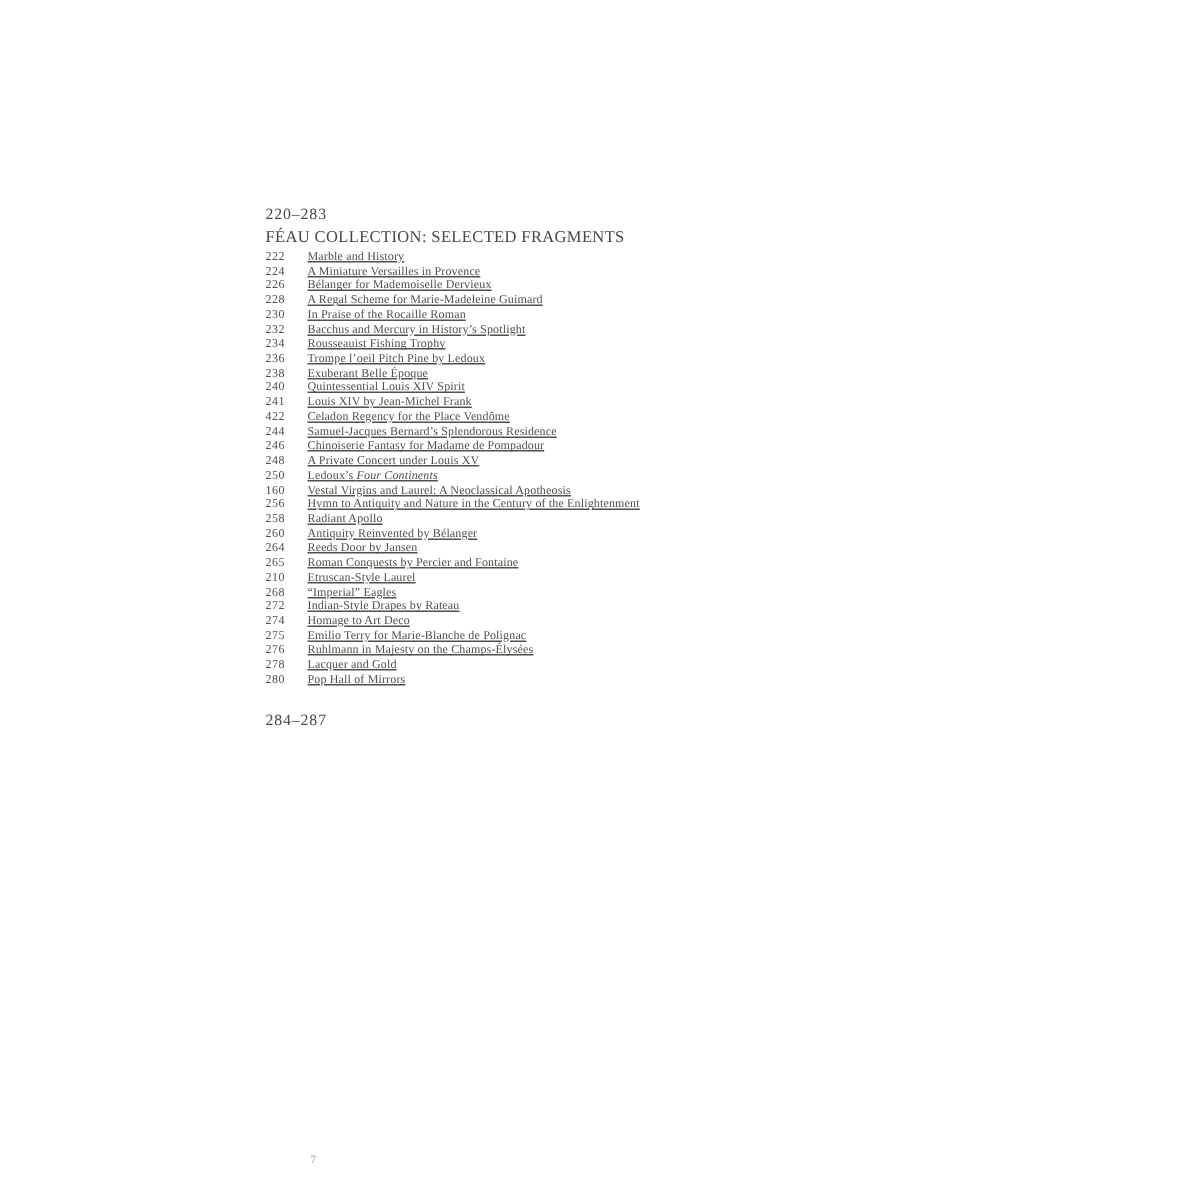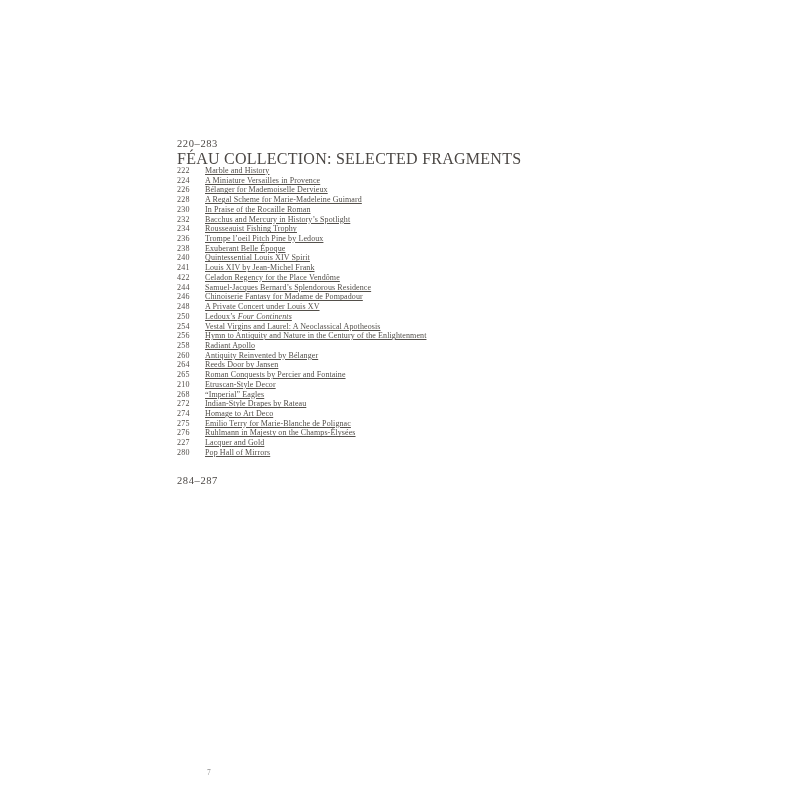--- a/index.html
+++ b/index.html
@@ -20,21 +20,21 @@
     position: absolute;
     left: 177px;
     color: #4b4744;
   }
   .section-header .range {
     font-size: 10.5px;
     line-height: 15px;
     letter-spacing: 0.6px;
   }
   .section-header .section-title {
-    font-size: 16px;
+    font-size: 11px;
     line-height: 15px;
     letter-spacing: 0.25px;
   }
   #header-1 { top: 136px; }
   #header-2 { top: 473px; }
   .toc {
     position: absolute;
     left: 177px;
     top: 166px;
     color: #534f4a;
@@ -132,21 +132,21 @@
       </div>
       <div class="row">
         <span class="num">248</span>
         <span class="title">A Private Concert under Louis XV</span>
       </div>
       <div class="row">
         <span class="num">250</span>
         <span class="title">Ledoux’s <i>Four Continents</i></span>
       </div>
       <div class="row">
-        <span class="num">254</span>
+        <span class="num">160</span>
         <span class="title">Vestal Virgins and Laurel: A Neoclassical Apotheosis</span>
       </div>
       <div class="row">
         <span class="num">256</span>
         <span class="title">Hymn to Antiquity and Nature in the Century of the Enlightenment</span>
       </div>
       <div class="row">
         <span class="num">258</span>
         <span class="title">Radiant Apollo</span>
       </div>
@@ -157,21 +157,21 @@
       <div class="row">
         <span class="num">264</span>
         <span class="title">Reeds Door by Jansen</span>
       </div>
       <div class="row">
         <span class="num">265</span>
         <span class="title">Roman Conquests by Percier and Fontaine</span>
       </div>
       <div class="row">
         <span class="num">210</span>
-        <span class="title">Etruscan-Style Decor</span>
+        <span class="title">Etruscan-Style Laurel</span>
       </div>
       <div class="row">
         <span class="num">268</span>
         <span class="title">“Imperial” Eagles</span>
       </div>
       <div class="row">
         <span class="num">272</span>
         <span class="title">Indian-Style Drapes by Rateau</span>
       </div>
       <div class="row">
@@ -180,21 +180,21 @@
       </div>
       <div class="row">
         <span class="num">275</span>
         <span class="title">Emilio Terry for Marie-Blanche de Polignac</span>
       </div>
       <div class="row">
         <span class="num">276</span>
         <span class="title">Ruhlmann in Majesty on the Champs-Élysées</span>
       </div>
       <div class="row">
-        <span class="num">227</span>
+        <span class="num">278</span>
         <span class="title">Lacquer and Gold</span>
       </div>
       <div class="row">
         <span class="num">280</span>
         <span class="title">Pop Hall of Mirrors</span>
       </div>
     </div>
 
   <div class="section-header" id="header-2">
     <div class="range">284–287</div>

